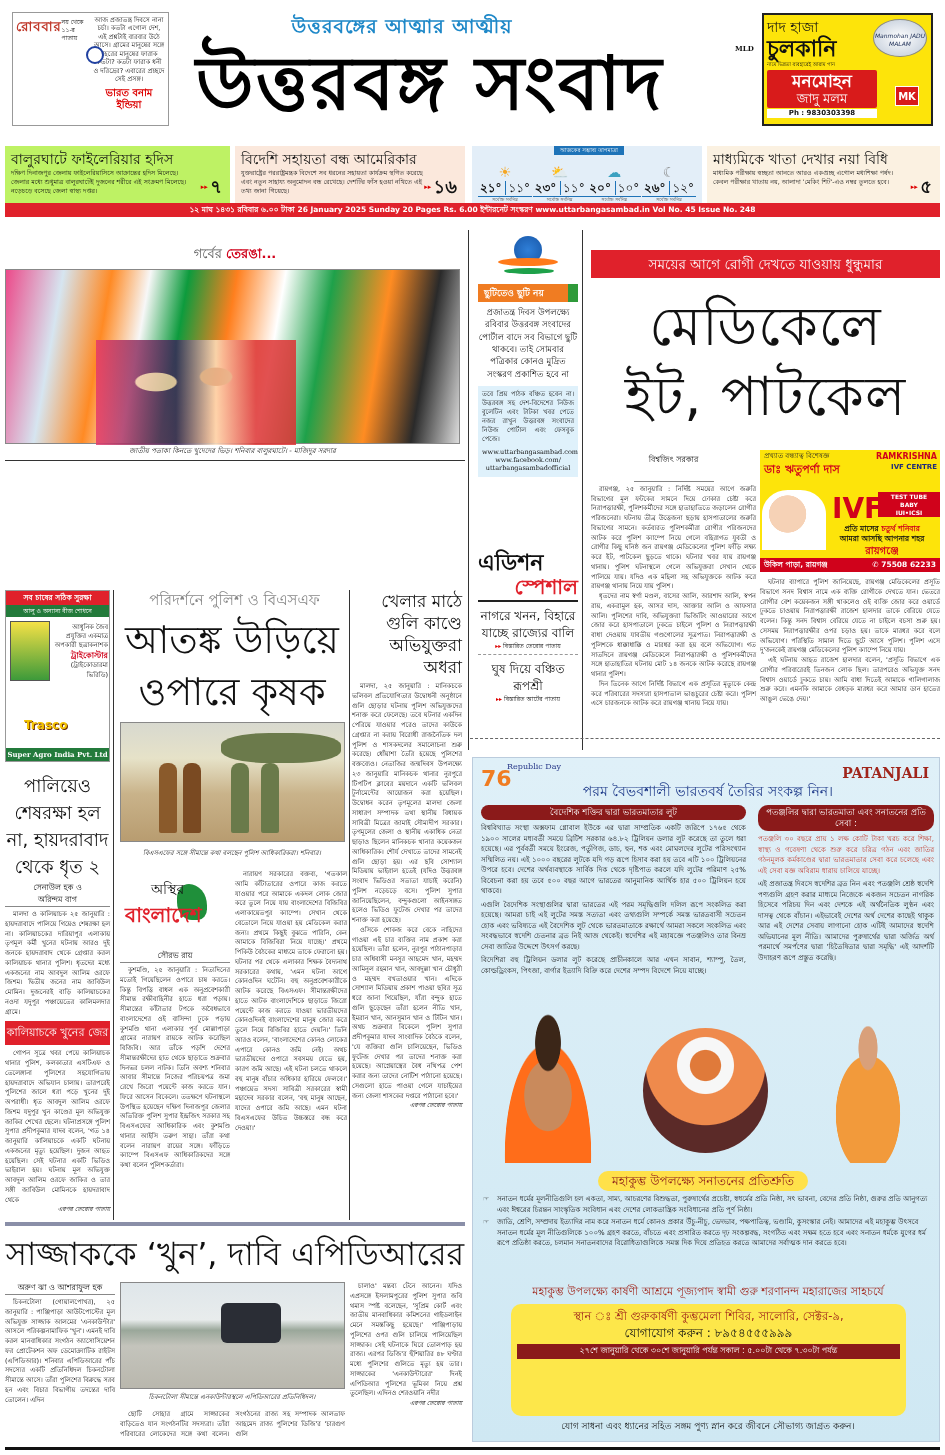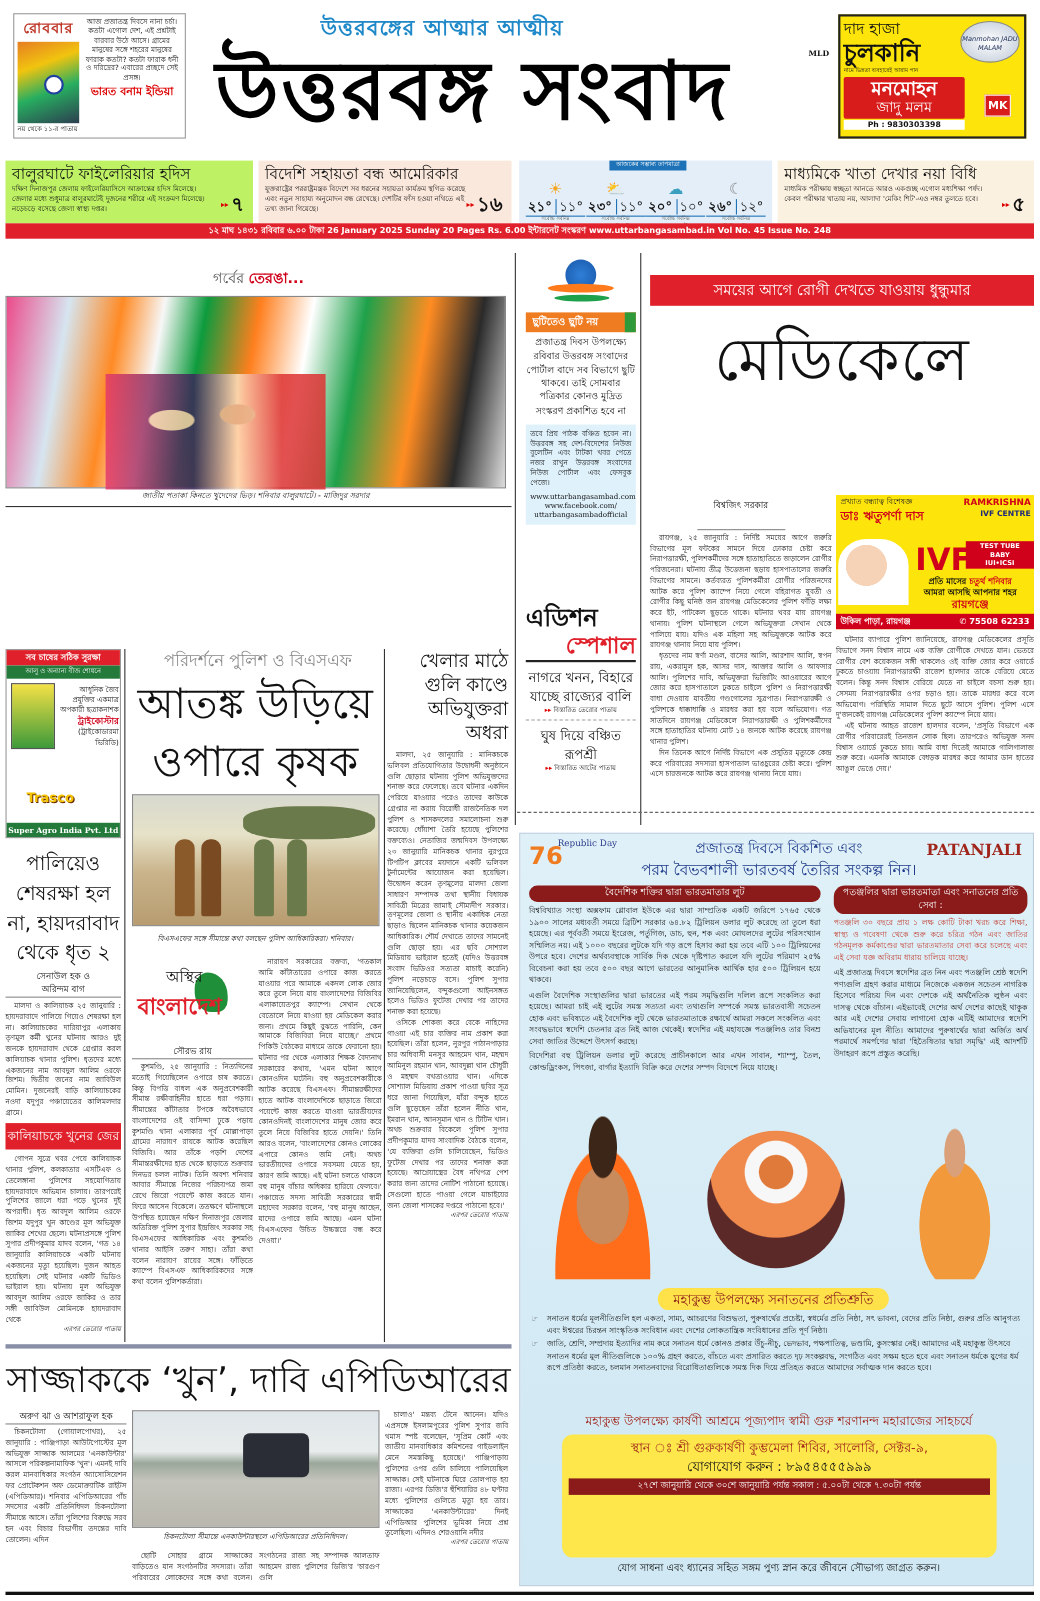--- a/index.html
+++ b/index.html
@@ -1,19 +1,19 @@
 <!DOCTYPE html>
 <html><head>
 <meta charset="utf-8">
 <style>
 *{box-sizing:border-box;margin:0;padding:0}
 body{width:945px;height:1455px;background:#fff;font-family:"DejaVu Sans",sans-serif;color:#111;position:relative;overflow:hidden;font-size:8px;line-height:1.35}
 .abs{position:absolute}
 .ear-left{left:12px;top:12px;width:157px;height:114px;border:1px solid #999;display:flex;padding:3px;gap:3px}
-.ear-left .img{width:56px;display:flex;flex-direction:column}
+.ear-left .img{width:74px;display:flex;flex-direction:row}
 .ear-left .logo{font-size:13px;font-weight:bold;color:#c0392b;text-align:center;height:22px;line-height:22px;letter-spacing:1px}
 .ear-left .pic{flex:1;background:linear-gradient(160deg,#e67e22 0%,#f1c40f 30%,#27ae60 60%,#2c3e50 100%);position:relative}
 .ear-left .pic:after{content:"";position:absolute;left:24px;top:30px;width:14px;height:14px;border-radius:50%;border:2px solid #2040a0;background:#fff}
 .ear-left .foot{font-size:6px;margin-top:2px}
 .ear-left .txt{flex:1;font-size:6.5px;text-align:center;line-height:1.3}
 .ear-left .txt .red{color:#d00;font-size:10px;font-weight:bold;margin-top:3px;line-height:1.2}
 .tagline{left:232px;top:14px;width:340px;text-align:center;color:#1e88c8;font-size:19px;font-weight:bold;letter-spacing:1px}
 .masthead{left:196px;top:38px;width:540px;font-family:"DejaVu Serif",serif;font-size:74px;font-weight:bold;letter-spacing:2px;line-height:90px;color:#000;white-space:nowrap}
 .mld{left:735px;top:44px;font-size:7px;font-weight:bold;font-family:"DejaVu Serif",serif}
 .ear-right{left:762px;top:13px;width:171px;height:113px;background:#fde40a;border:2px solid #222;padding:3px}
@@ -248,20 +248,21 @@
   <div class="more">বিস্তারিত তেরোর পাতায়</div>
   <div class="dash"></div>
   <h4>ঘুষ দিয়ে বঞ্চিত রূপশ্রী</h4>
   <div class="more">বিস্তারিত আটের পাতায়</div>
 </div>
 <div class="abs rule" style="left:582px;top:230px;width:1px;height:520px"></div>
 
 <div class="abs redbar">সময়ের আগে রোগী দেখতে যাওয়ায় ধুন্ধুমার</div>
 <div class="abs bighead">
     <div>মেডিকেলে</div>
+    <div>ইট, পাটকেল</div>
   </div>
 <div class="abs" style="left:591px;top:455px;width:165px">
   <div class="byline">বিশ্বজিৎ সরকার</div>
   <p class="col">রায়গঞ্জ, ২৫ জানুয়ারি : নির্দিষ্ট সময়ের আগে জরুরি বিভাগের মূল ফটকের সামনে দিয়ে ঢোকার চেষ্টা করে নিরাপত্তারক্ষী, পুলিশকর্মীদের সঙ্গে হাতাহাতিতে জড়ালেন রোগীর পরিজনেরা। ঘটনায় তীব্র উত্তেজনা ছড়ায় হাসপাতালের জরুরি বিভাগের সামনে। কর্তব্যরত পুলিশকর্মীরা রোগীর পরিজনদের আটক করে পুলিশ ক্যাম্পে নিয়ে গেলে বহিরাগত যুবতী ও রোগীর কিছু ঘনিষ্ঠ জন রায়গঞ্জ মেডিকেলের পুলিশ ফাঁড়ি লক্ষ্য করে ইট, পাটকেল ছুড়তে থাকে। ঘটনার খবর যায় রায়গঞ্জ থানায়। পুলিশ ঘটনাস্থলে গেলে অভিযুক্তরা সেখান থেকে পালিয়ে যায়। যদিও এক মহিলা সহ অভিযুক্তকে আটক করে রায়গঞ্জ থানায় নিয়ে যায় পুলিশ।</p>
   <p class="col">ধৃতদের নাম স্বর্ণা মণ্ডল, বাসের আলি, আরশাদ আলি, স্বপন রায়, একরামুল হক, আসর দাস, আক্তার আলি ও আফসার আলি। পুলিশের দাবি, অভিযুক্তরা ভিজিটিং আওয়ারের আগে জোর করে হাসপাতালে ঢুকতে চাইলে পুলিশ ও নিরাপত্তারক্ষী বাধা দেওয়ায় যাবতীয় গণ্ডগোলের সূত্রপাত। নিরাপত্তারক্ষী ও পুলিশকে ধাক্কাধাক্কি ও মারধর করা হয় বলে অভিযোগ। গত সাতদিনে রায়গঞ্জ মেডিকেলে নিরাপত্তারক্ষী ও পুলিশকর্মীদের সঙ্গে হাতাহাতির ঘটনায় মোট ১৪ জনকে আটক করেছে রায়গঞ্জ থানার পুলিশ।</p>
   <p class="col">দিন তিনেক আগে নির্দিষ্ট বিভাগে এক প্রসূতির মৃত্যুকে কেন্দ্র করে পরিবারের সদস্যরা হাসপাতাল ভাঙচুরের চেষ্টা করে। পুলিশ এসে চারজনকে আটক করে রায়গঞ্জ থানায় নিয়ে যায়।</p>
 </div>
 <div class="ivf">
   <div class="a">প্রখ্যাত বন্ধ্যাত্ব বিশেষজ্ঞ</div>
   <div class="b">ডাঃ ঋতুপর্ণা দাস</div>
@@ -352,21 +353,20 @@
 <div class="abs" style="left:350px;top:1282px;width:112px">
   <p class="col">চালাও' মন্তব্য টেনে আনেন। যদিও এপ্রসঙ্গে ইসলামপুরের পুলিশ সুপার জবি থমাস স্পষ্ট বলেছেন, 'সুপ্রিম কোর্ট এবং জাতীয় মানবাধিকার কমিশনের গাইডলাইন মেনে সমস্তকিছু হয়েছে।' পাঞ্জিপাড়ায় পুলিশের ওপর গুলি চালিয়ে পালিয়েছিল সাজ্জাক। সেই ঘটনাকে ঘিরে তোলপাড় হয় রাজ্য। এরপর ডিজি'র হুঁশিয়ারির ৪৮ ঘণ্টার মধ্যে পুলিশের গুলিতে মৃত্যু হয় তার। সাজ্জাকের 'এনকাউন্টারের' দিনই এপিডিআর পুলিশের ভূমিকা নিয়ে প্রশ্ন তুলেছিল। এদিনও শেরওয়ানি নদীর</p>
   <div class="cont">এরপর তেরোর পাতায়</div>
 </div>
 <div class="abs rule" style="left:5px;top:1447px;width:935px;height:3px;background:#111"></div>
 
 <div class="abs ad">
   <div class="logo76">76</div>
   <div class="rep">Republic Day</div>
   <div class="pat">PATANJALI</div>
-  <div class="tit">প্রজাতন্ত্র দিবসে বিকশিত এবং</div>
   <div class="tit2">পরম বৈভবশালী ভারতবর্ষ তৈরির সংকল্প নিন।</div>
   <div class="colA">
     <div class="pill">বৈদেশিক শক্তির দ্বারা ভারতমাতার লুট</div>
     <p>বিশ্ববিখ্যাত সংস্থা অক্সফাম গ্লোবাল ইউকে এর দ্বারা সাম্প্রতিক একটি জরিপে ১৭৬৫ থেকে ১৯০০ সালের মধ্যবর্তী সময়ে ব্রিটিশ সরকার ৬৪.৮২ ট্রিলিয়ন ডলার লুট করেছে তা তুলে ধরা হয়েছে। এর পূর্ববর্তী সময়ে ইংরেজ, পর্তুগিজ, ডাচ, হুন, শক এবং মোঘলদের লুটের পরিসংখ্যান সম্মিলিত নয়। এই ১০০০ বছরের লুটকে যদি গড় রূপে হিসাব করা হয় তবে এটি ১০০ ট্রিলিয়নের উপরে হবে। দেশের অর্থব্যবস্থাকে সার্বিক দিক থেকে দৃষ্টিপাত করলে যদি লুটের পরিমাণ ২৫% বিবেচনা করা হয় তবে ৫০০ বছর আগে ভারতের আনুমানিক আর্থিক হার ৫০০ ট্রিলিয়ন হয়ে থাকবে।</p>
     <p>এগুলি বৈদেশিক সংস্থাগুলির দ্বারা ভারতের এই পরম সমৃদ্ধিগুলি দলিল রূপে সংকলিত করা হয়েছে। আমরা চাই এই লুটের সমস্ত সত্যতা এবং তথ্যগুলি সম্পর্কে সমস্ত ভারতবাসী সচেতন হোক এবং ভবিষ্যতে এই বৈদেশিক লুট থেকে ভারতমাতাকে রক্ষার্থে আমরা সকলে সংকলিত এবং সংবদ্ধভাবে স্বদেশি চেতনার ব্রত নিই আজ থেকেই। স্বদেশির এই মহাযজ্ঞে পতঞ্জলিও তার বিনম্র সেবা জাতির উদ্দেশে উৎসর্গ করছে।</p>
     <p>বিদেশিরা বহু ট্রিলিয়ন ডলার লুট করেছে প্রাচীনকালে আর এখন সাবান, শ্যাম্পু, তৈল, কোল্ডড্রিংকস, পিৎজা, বার্গার ইত্যাদি বিক্রি করে দেশের সম্পদ বিদেশে নিয়ে যাচ্ছে।</p>
   </div>
   <div class="colB">
     <div class="pill">পতঞ্জলির দ্বারা ভারতমাতা এবং সনাতনের প্রতি সেবা :</div>
     <p class="redtxt">পতঞ্জলি ৩০ বছরে প্রায় ১ লক্ষ কোটি টাকা খরচ করে শিক্ষা, স্বাস্থ্য ও গবেষণা থেকে শুরু করে চরিত্র গঠন এবং জাতির গঠনমূলক কর্মকাণ্ডের দ্বারা ভারতমাতার সেবা করে চলেছে এবং এই সেবা যজ্ঞ অবিরাম ধারায় চালিয়ে যাচ্ছে।</p>

